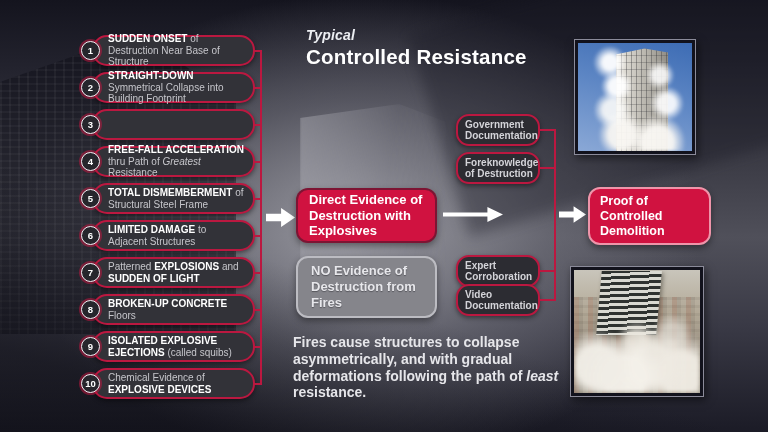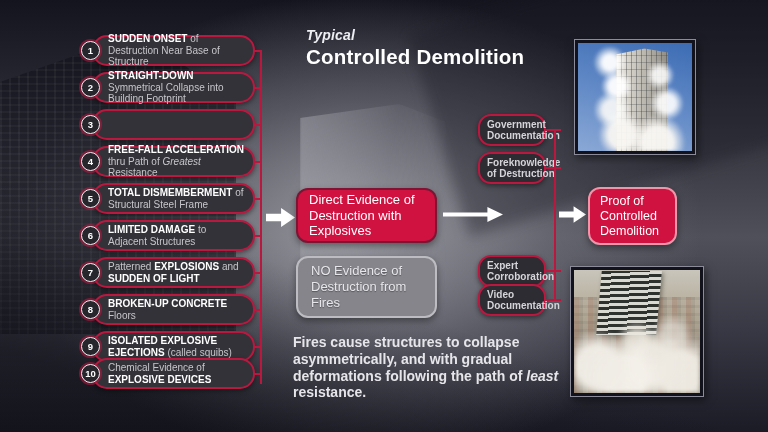--- a/index.html
+++ b/index.html
@@ -65,40 +65,39 @@
   .right-vline{left:554px;top:129px;height:172px;}
   
   .arrow{position:absolute;background:#fff;filter:drop-shadow(1px 2px 2px rgba(0,0,0,0.45));}
   .arrow-left{left:266px;top:208px;width:29px;height:19px;
     clip-path:polygon(0 30%,52% 30%,52% 0,100% 50%,52% 100%,52% 70%,0 70%);}
   .arrow-mid{left:443px;top:206px;width:60px;height:17px;
     clip-path:polygon(0 38%,74% 38%,74% 6%,100% 50%,74% 94%,74% 62%,0 62%);}
   .arrow-right{left:559px;top:206px;width:27px;height:17px;
     clip-path:polygon(0 32%,54% 32%,54% 2%,100% 50%,54% 98%,54% 68%,0 68%);}
   
-  .fbox{position:absolute;box-sizing:border-box;border-radius:12px;font-weight:400;
+  .fbox{position:absolute;box-sizing:border-box;border-radius:12px;font-weight:700;
     display:flex;align-items:center;box-shadow:0 3px 7px rgba(0,0,0,0.4);}
   .direct-box{left:296px;top:188px;width:141px;height:55px;
     background:var(--accent,#d01240);border:2px solid rgba(25,25,35,0.45);
     color:#fff;font-size:13px;line-height:1.22;padding:4px 11px;}
   .gray-box{left:296px;top:256px;width:141px;height:62px;
     background:#85858b;border:2px solid #bcbcc2;
     color:#e7e7eb;font-size:13px;line-height:1.22;padding:4px 13px;
     text-shadow:0 1px 1px rgba(40,40,45,0.5);}
-  .proof-box{left:588px;top:187px;width:89px;height:58px;
+  .proof-box{left:588px;top:187px;width:123px;height:58px;
     background:var(--accent,#d01240);border:2.5px solid #ee95aa;
     color:#fff;font-size:12.5px;line-height:1.2;padding:4px 10px;}
   
   .right-item{
-    position:absolute;left:456px;width:68px;box-sizing:border-box;height:32px;
+    position:absolute;left:456px;width:84px;box-sizing:border-box;height:32px;
     background:#2c2c32;border:2px solid var(--line-red,#bb1840);border-radius:13px;
     display:flex;align-items:center;padding:2px 7px;
     font-size:10px;font-weight:600;line-height:1.15;color:#d4d4d9;
     box-shadow:0 2px 5px rgba(0,0,0,0.45);
-    margin-left:22px;
   }
   .right-item::after{
     content:'';position:absolute;right:-17px;top:50%;width:17px;height:2px;
     margin-top:-1px;background:var(--line-red,#bb1840);
   }
   
   .footnote{position:absolute;left:293px;top:334px;width:272px;
     font-size:14px;font-weight:600;line-height:1.2;color:#e6e6ea;}
   .footnote em{font-weight:600;}
   
@@ -155,21 +154,21 @@
 <body>
 
 <div class="slide">
   <div class="ghost-left"></div>
   <div class="ghost-center"></div>
   <div class="ghost-right"></div>
   <div class="ghost-bottom"></div>
 
   <div class="title">
     <div class="title-em">Typical</div>
-    <div class="title-main">Controlled Demolition</div>
+    <div class="title-main">Controlled Resistance</div>
   </div>
 
   <div id="left-list">
       <div class="left-item" style="top: 35px;">
         <span class="num-badge">1</span>
         <span class="item-text"><span class="b">SUDDEN ONSET</span><span> of Destruction Near Base of Structure</span></span>
       </div>
       <div class="left-item" style="top: 72px;">
         <span class="num-badge">2</span>
         <span class="item-text"><span class="b">STRAIGHT-DOWN</span><span> Symmetrical Collapse into Building Footprint</span></span>
@@ -194,21 +193,21 @@
         <span class="item-text"><span>Patterned </span><span class="b">EXPLOSIONS</span><span> and </span><span class="b">SUDDEN OF LIGHT</span></span>
       </div>
       <div class="left-item" style="top: 294px;">
         <span class="num-badge">8</span>
         <span class="item-text"><span class="b">BROKEN-UP CONCRETE</span><span> Floors</span></span>
       </div>
       <div class="left-item" style="top: 331px;">
         <span class="num-badge">9</span>
         <span class="item-text"><span class="b">ISOLATED EXPLOSIVE EJECTIONS</span><span> (called squibs)</span></span>
       </div>
-      <div class="left-item" style="top: 358px;">
+      <div class="left-item" style="top: 368px;">
         <span class="num-badge">10</span>
         <span class="item-text"><span>Chemical Evidence of </span><span class="b">EXPLOSIVE DEVICES</span></span>
       </div>
     </div>
   <div class="vline left-vline"></div>
 
   <div class="arrow arrow-left"></div>
 
   <div class="fbox direct-box">Direct Evidence of Destruction with Explosives</div>
   <div class="fbox gray-box">NO Evidence of Destruction from Fires</div>

